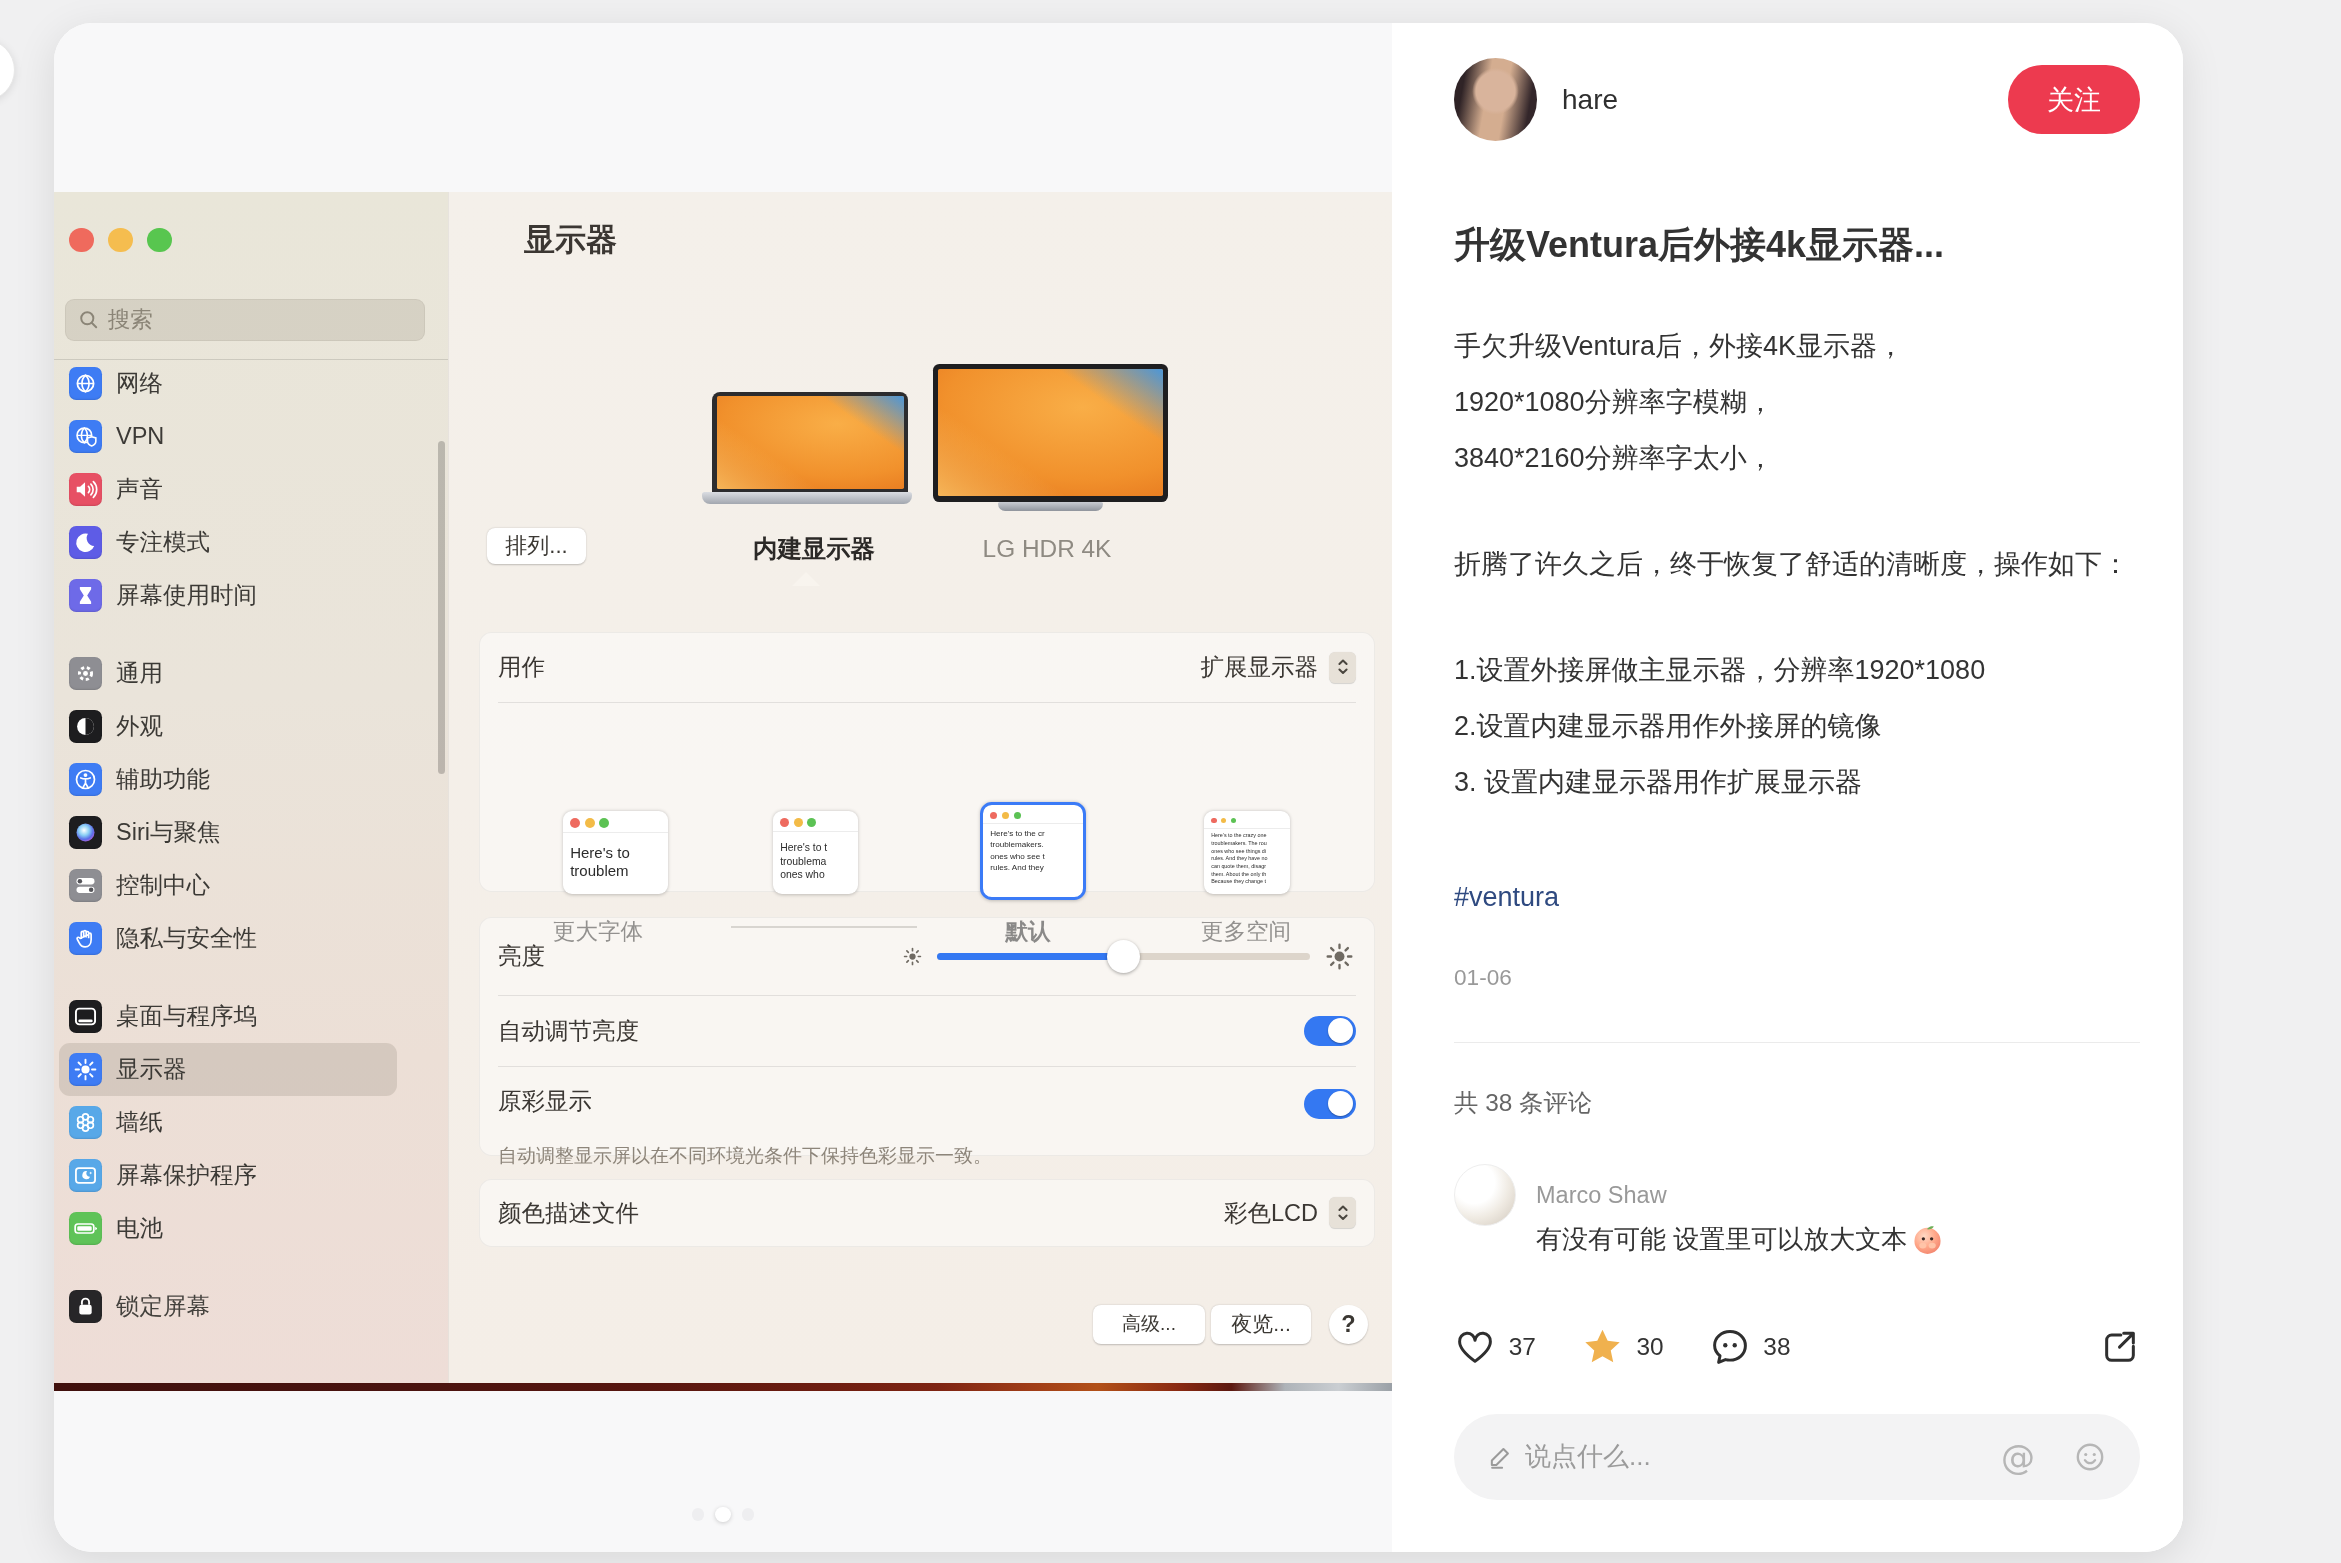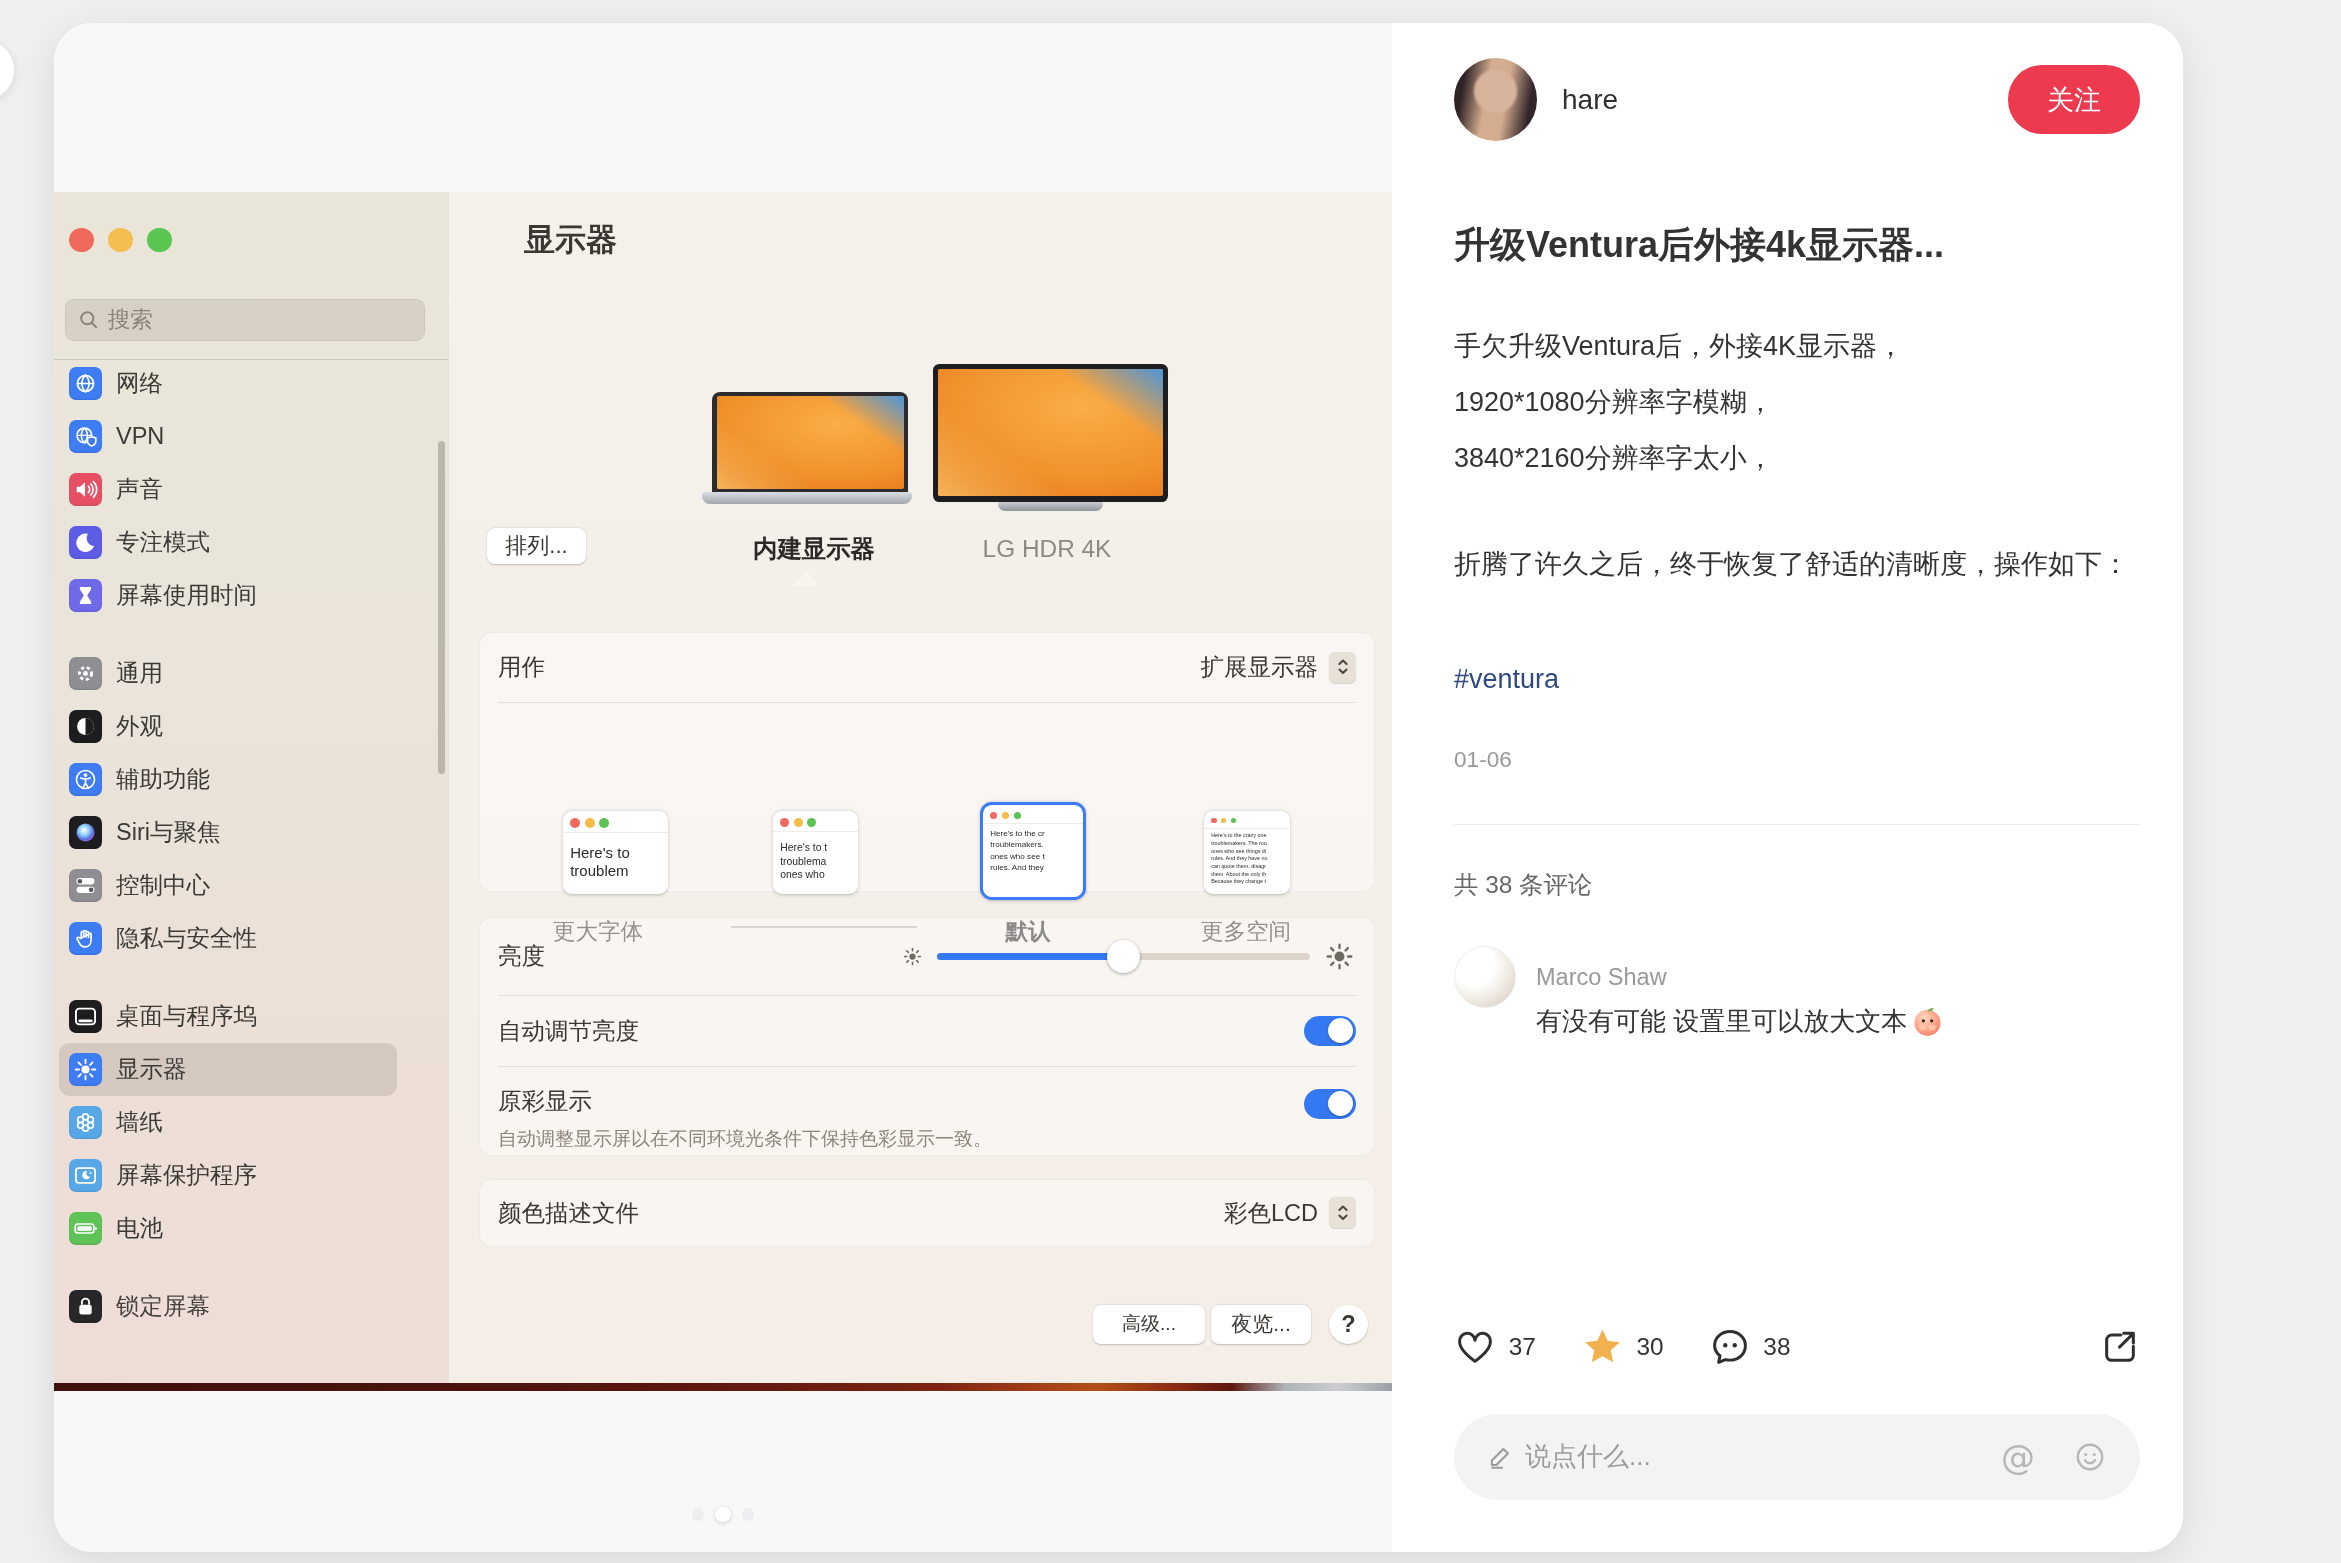--- a/index.html
+++ b/index.html
@@ -91,21 +91,21 @@
   .opt-label{position:absolute;top:214px;transform:translateX(-50%);font-size:22.6px;color:#3b3833;white-space:nowrap;}
   .opt-label.default{font-weight:bold;color:#2b2927;}
   .opt-line{position:absolute;top:224px;left:251px;width:186px;height:1.8px;background:#b8b2a9;}
   
   .sunicon{flex:none;}
   .track{position:relative;width:373px;height:7.2px;border-radius:3.6px;background:#ddd5cb;margin:0 12.7px;}
   .track .fill{position:absolute;left:0;top:0;bottom:0;width:186px;border-radius:3.6px;background:#3478f2;}
   .track .knob{position:absolute;left:170px;top:-12.7px;width:33px;height:33px;border-radius:50%;background:#fff;box-shadow:0 0.9px 3.6px rgba(0,0,0,.35);}
   .switch{width:52px;height:30px;border-radius:15.4px;background:#3478f2;position:relative;flex:none;}
   .switch::after{content:"";position:absolute;right:2.7px;top:2.3px;width:25px;height:25px;border-radius:50%;background:#fff;box-shadow:0 0.9px 1.8px rgba(0,0,0,.3);}
-  .tt-desc{font-size:19px;color:#8d857a;margin-top:9px;}
+  .tt-desc{font-size:19px;color:#8d857a;margin-top:26px;}
   .adv-btn{position:absolute;left:644px;top:1113px;width:112px;height:39px;font-size:19px;}
   .night-btn{position:absolute;left:762px;top:1113px;width:100px;height:39px;font-size:21px;}
   .help-btn{position:absolute;left:880px;top:1113px;width:39px;height:39px;border-radius:50%;font-size:23.5px;font-weight:bold;}
   
   .pager{position:absolute;left:0;right:0;top:1484px;display:flex;justify-content:center;align-items:center;gap:11px;}
   .pdot{width:12.7px;height:12.7px;border-radius:50%;background:#eeeef0;}
   .pdot.active{width:15.4px;height:15.4px;background:#fff;box-shadow:0 0.9px 4.5px rgba(0,0,0,.18);}
   
   .detail{position:relative;flex:1;background:#fff;}
   .d-header{position:absolute;left:0;right:0;top:0;height:154px;display:flex;align-items:center;padding:0 43px 0 62px;}
@@ -523,20 +523,23 @@
       </div>
 
       <div class="d-body">
         <div class="p-title">升级Ventura后外接4k显示器...</div>
         <div>
 
         <p class="p-par">手欠升级Ventura后，外接4K显示器，
 1920*1080分辨率字模糊，
 3840*2160分辨率字太小，</p>
             <p class="p-par">折腾了许久之后，终于恢复了舒适的清晰度，操作如下：</p>
+            <p class="p-par">1.设置外接屏做主显示器，分辨率1920*1080
+2.设置内建显示器用作外接屏的镜像
+3. 设置内建显示器用作扩展显示器</p>
           </div>
         <div class="p-tag" id="tagLink" style="color: rgb(47, 74, 128);">#ventura</div>
         <div class="p-date">01-06</div>
         <div class="d-divider"></div>
         <div class="c-header">共 38 条评论</div>
         <div class="comment">
           <div class="avatar-comment"></div>
           <div class="c-col">
             <div class="c-name">Marco Shaw</div>
             <div class="c-text">

